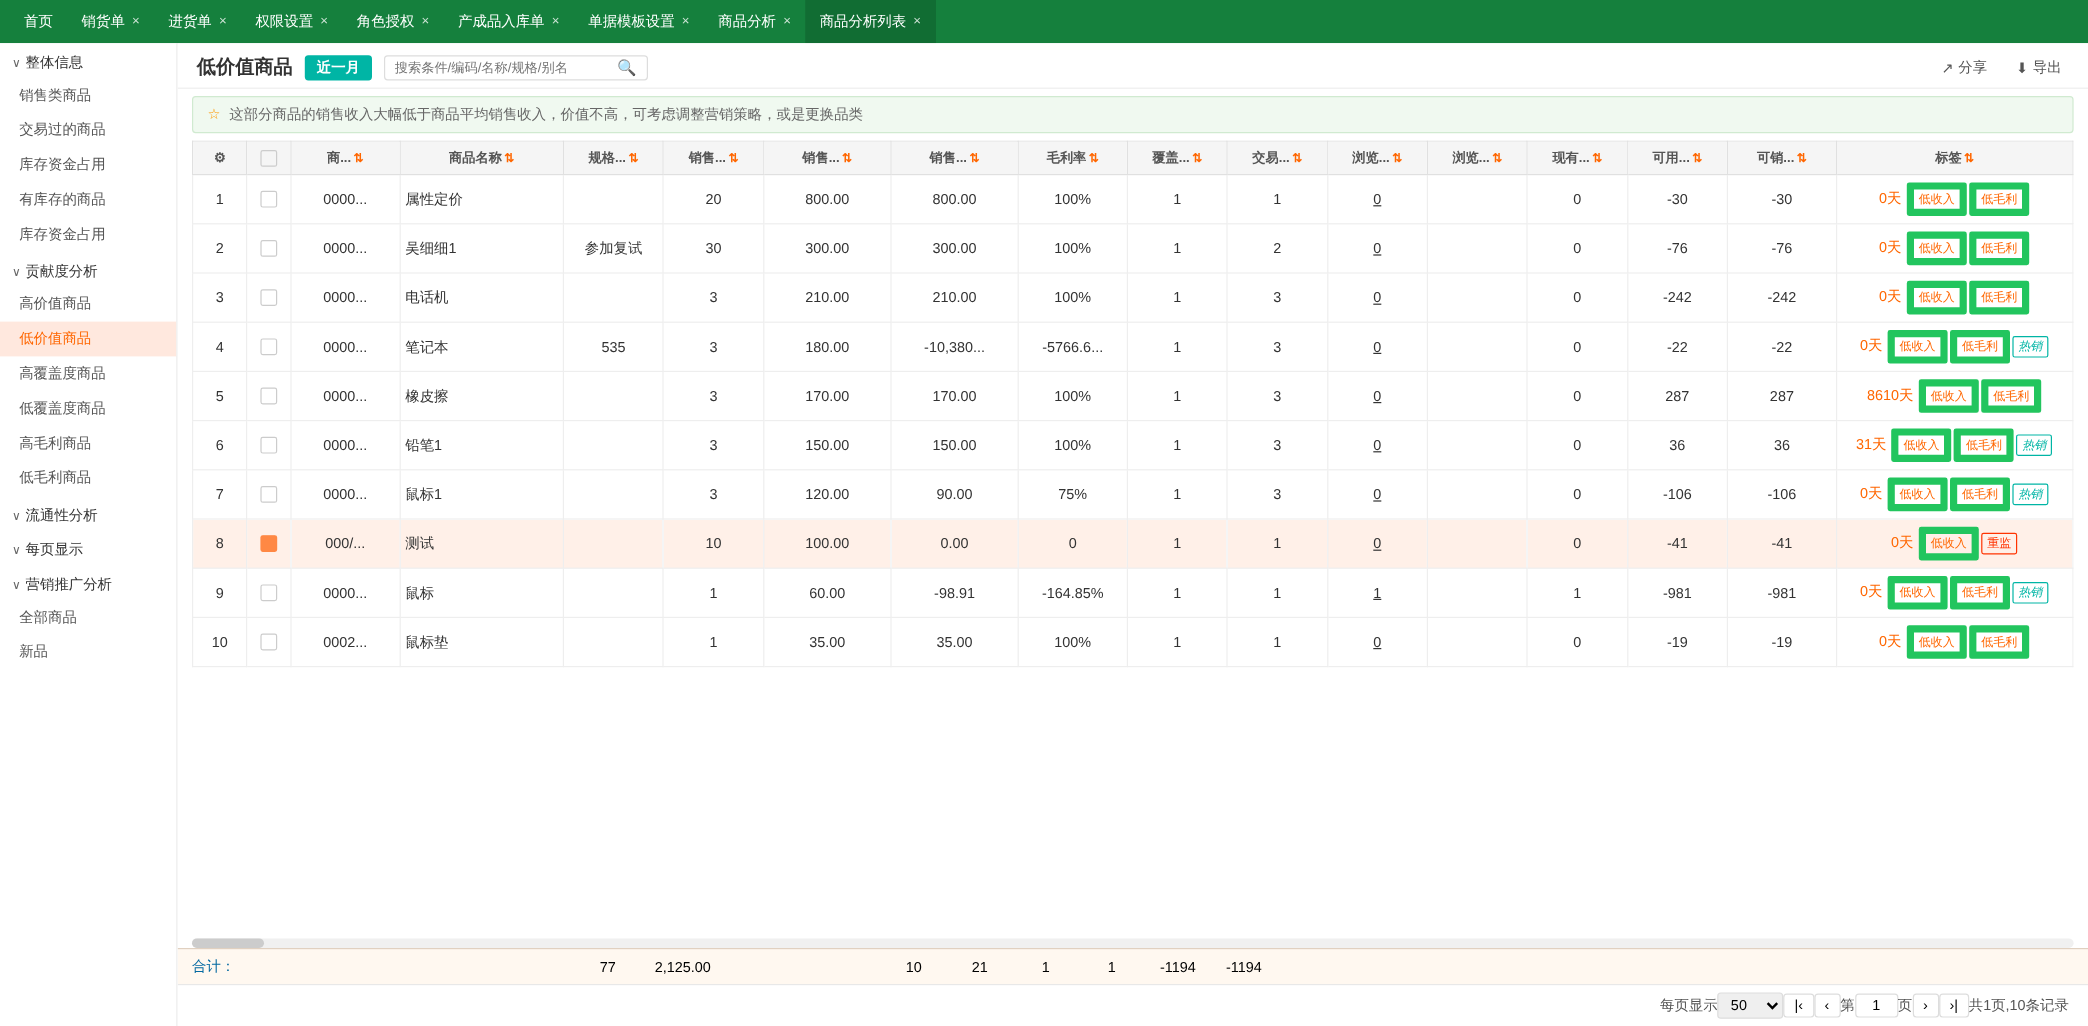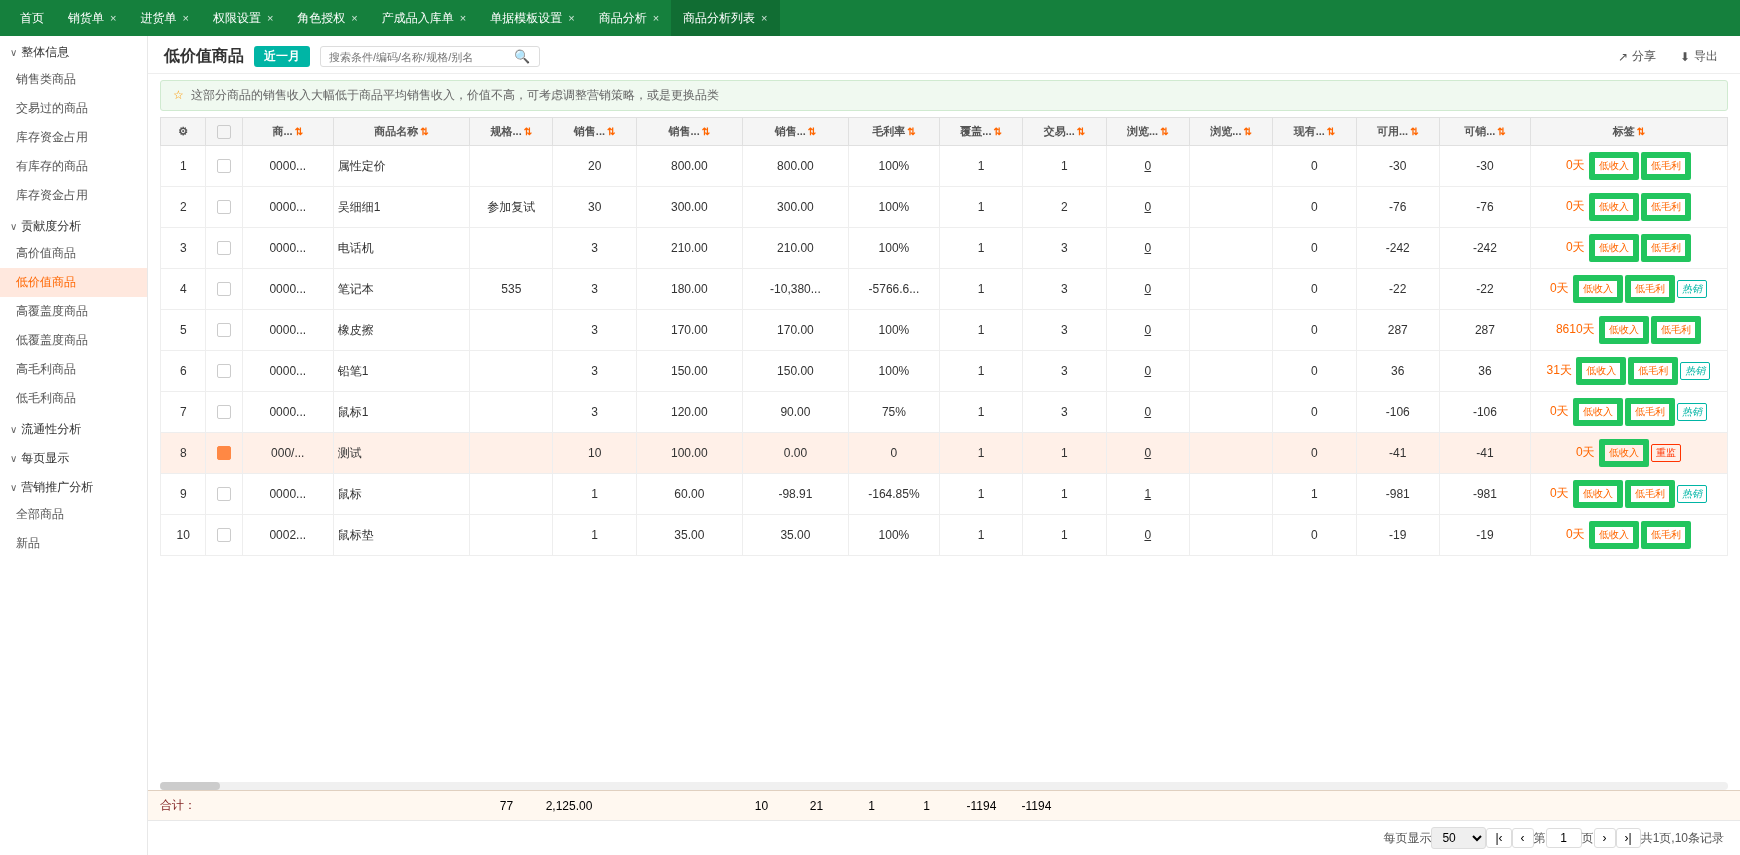--- a/index.html
+++ b/index.html
@@ -196,21 +196,21 @@
     .footer-totals {
       background: #fff8f0;
       border-top: 1px solid #e0d0c0;
       padding: 6px 12px;
       display: flex;
       align-items: center;
       font-size: 12px;
       flex-shrink: 0;
     }
     .footer-label {
-      color: #7f1d1d;
+      color: #0369a1;
       margin-right: 20px;
       min-width: 40px;
     }
 
     
     .pagination-bar {
       border-top: 1px solid #e8e8e8;
       padding: 6px 16px;
       display: flex;
       align-items: center;

